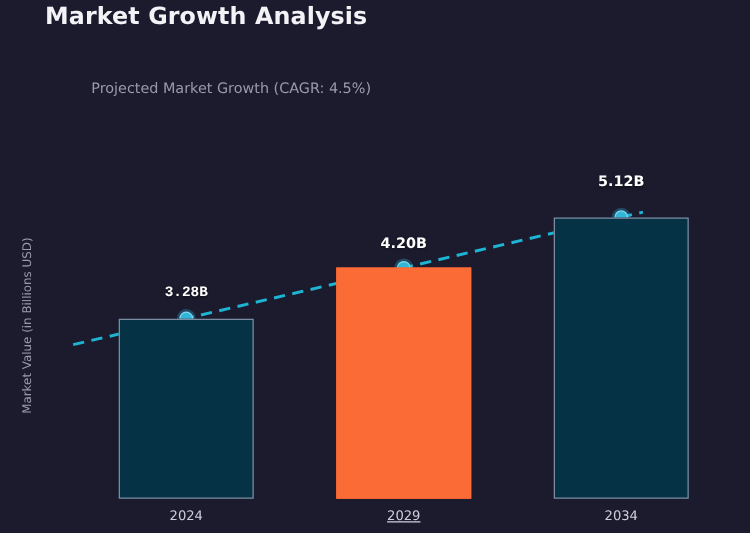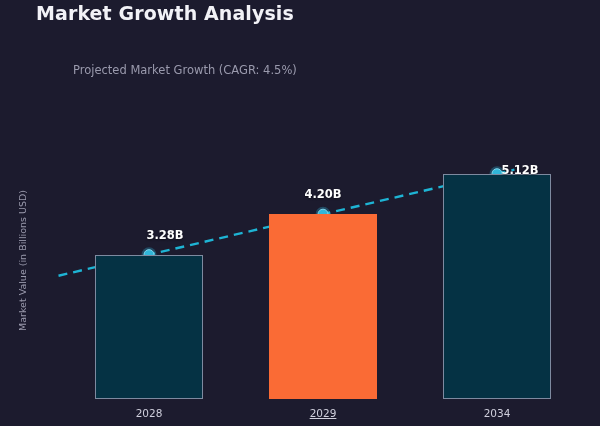--- a/index.html
+++ b/index.html
@@ -112,23 +112,23 @@
     <svg class="trend-svg" id="trend-svg">
         <path d="M -3.480000000000004 180.7296 L 87 159.68 L 261 119.19999999999999 L 435 78.72 L 452.4 74.672" fill="none" stroke="#1eb4d4" stroke-width="2.4" stroke-dasharray="9 6" stroke-linecap="butt"></path>
         <circle cx="87" cy="159.68" r="7.5" fill="#31b6d9" opacity="0.30"></circle>
         <circle cx="87" cy="159.68" r="5" fill="#31b6d9" stroke="#7fd8ee" stroke-width="1"></circle>
         <circle cx="261" cy="119.19999999999999" r="7.5" fill="#31b6d9" opacity="0.30"></circle>
         <circle cx="261" cy="119.19999999999999" r="5" fill="#31b6d9" stroke="#7fd8ee" stroke-width="1"></circle>
         <circle cx="435" cy="78.72" r="7.5" fill="#31b6d9" opacity="0.30"></circle>
         <circle cx="435" cy="78.72" r="5" fill="#31b6d9" stroke="#7fd8ee" stroke-width="1"></circle>
       </svg>
   <div class="bar teal" style="left: 33.06px; width: 107.88px; height: 144.32px;"></div>
-      <div class="x-tick-label" style="left: 87px;">2028</div>
-      <div class="value-label" style="left: 103px; top: 92.68px;">3.28B</div>
+      <div class="x-tick-label" style="left: 87px;">2024</div>
+      <div class="value-label" style="left: 87px; top: 92.68px; font-family: Liberation Mono, monospace;">3.28B</div>
       <div class="bar accent" style="left: 207.06px; width: 107.88px; height: 184.8px;"></div>
       <div class="x-tick-label" style="left: 261px; text-decoration: underline;">2029</div>
       <div class="value-label" style="left: 261px; top: 52.2px; text-align: center;">4.20B</div>
       <div class="bar teal" style="left: 381.06px; width: 107.88px; height: 225.28px;"></div>
       <div class="x-tick-label" style="left: 435px; text-align: right;">2034</div>
-      <div class="value-label" style="left: 435px; top: 28px; margin-left: 23px;">5.12B</div>
+      <div class="value-label" style="left: 435px; top: 3px;">5.12B</div>
     </div>
 
 </div>
 
 </body></html>

